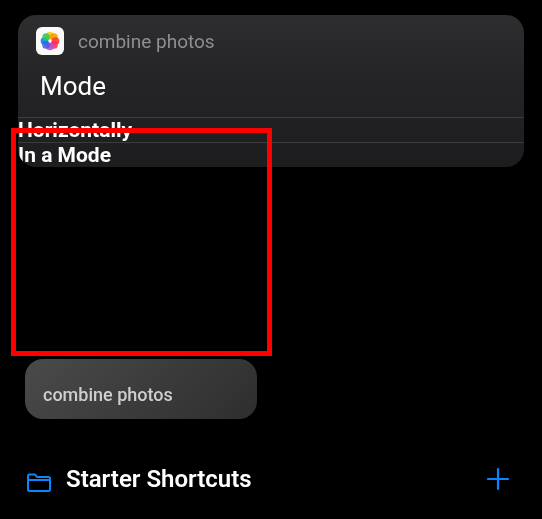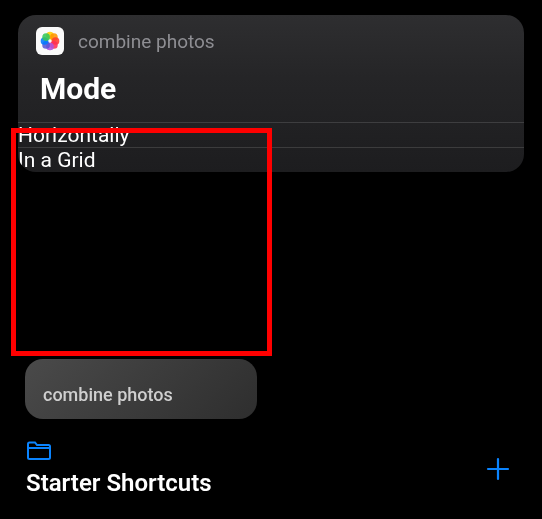--- a/index.html
+++ b/index.html
@@ -45,29 +45,29 @@
       width: 22px;
       height: 22px;
     }
     .popup-title {
       color: #8e8e93;
       font-size: 19px;
       font-weight: 400;
     }
     .mode-label {
       color: #fff;
-      font-size: 30px;
-      font-weight: 700;
+      font-size: 26px;
+      font-weight: 400;
       padding: 10px 6px 16px 22px;
     }
     .option-row {
       border-top: 1px solid rgba(255,255,255,0.13);
       color: #fff;
       font-size: 21px;
-      font-weight: 400;
+      font-weight: 700;
       cursor: pointer;
     }
     .highlight-box {
       position: absolute;
       top: 128px;
       left: 11px;
       width: 261px;
       height: 228px;
       border: 5px solid #ff0000;
       pointer-events: none;
@@ -95,24 +95,23 @@
       position: absolute;
       bottom: 22px;
       left: 26px;
       right: 26px;
       display: flex;
       align-items: center;
       justify-content: space-between;
     }
     .folder-section {
       display: flex;
-      align-items: flex-start;
-      gap: 8px;
+      align-items: flex-end;
+      gap: 14px;
       cursor: pointer;
-      flex-direction: column;
     }
     .folder-icon {
       width: 26px;
       height: 20px;
       flex-shrink: 0;
     }
     .folder-label {
       color: #fff;
       font-size: 24px;
       font-weight: 600;
@@ -153,21 +152,21 @@
         </g>
       </svg>
     </span>
     <span class="popup-title">combine photos</span>
   </div>
   <div class="mode-label">Mode</div>
   <div class="option-row">
     <span>Horizontally</span>
   </div>
   <div class="option-row">
-    <span>In a Grid</span>
+    <span>In a Mode</span>
   </div>
 </div>
 
 <div class="highlight-box"></div>
 
 <div class="bottom-section">
   <div class="folder-section">
     <span class="folder-icon">
       <svg viewBox="0 0 26 20" fill="none" stroke="#0a84ff" stroke-width="2">
         <path d="M2 3 C2 2 2.5 1.5 3.5 1.5 L9 1.5 L11 4 L22.5 4 C23.5 4 24 4.5 24 5.5 L24 16.5 C24 17.5 23.5 18 22.5 18 L3.5 18 C2.5 18 2 17.5 2 16.5 Z"></path>

